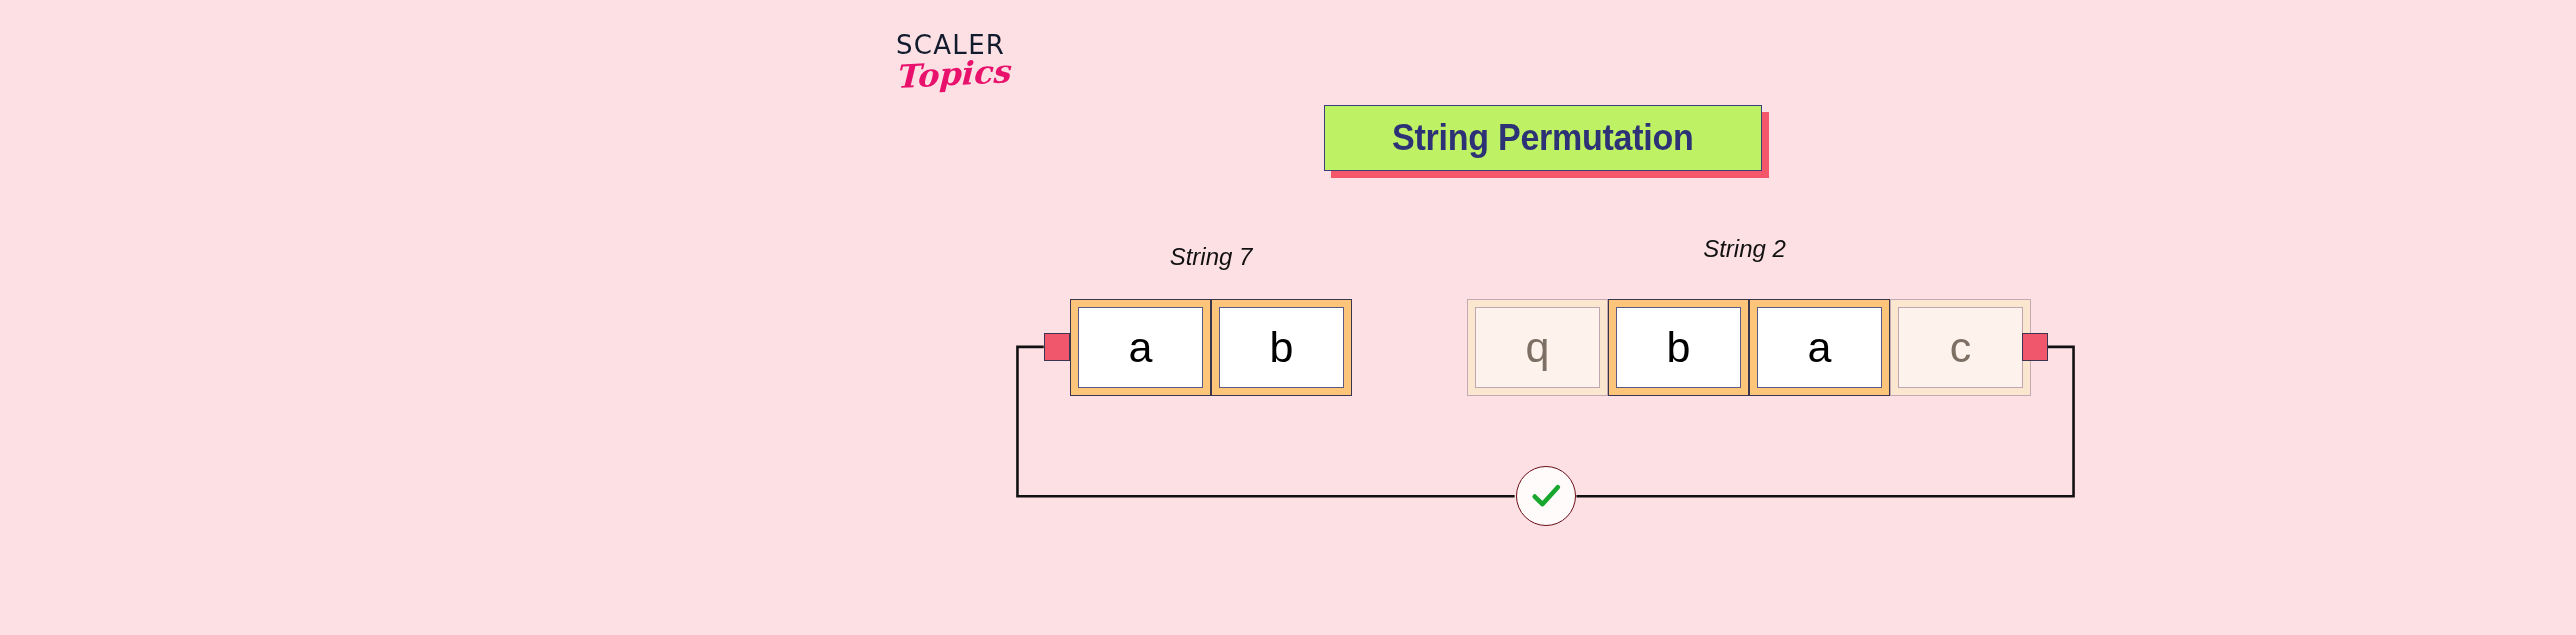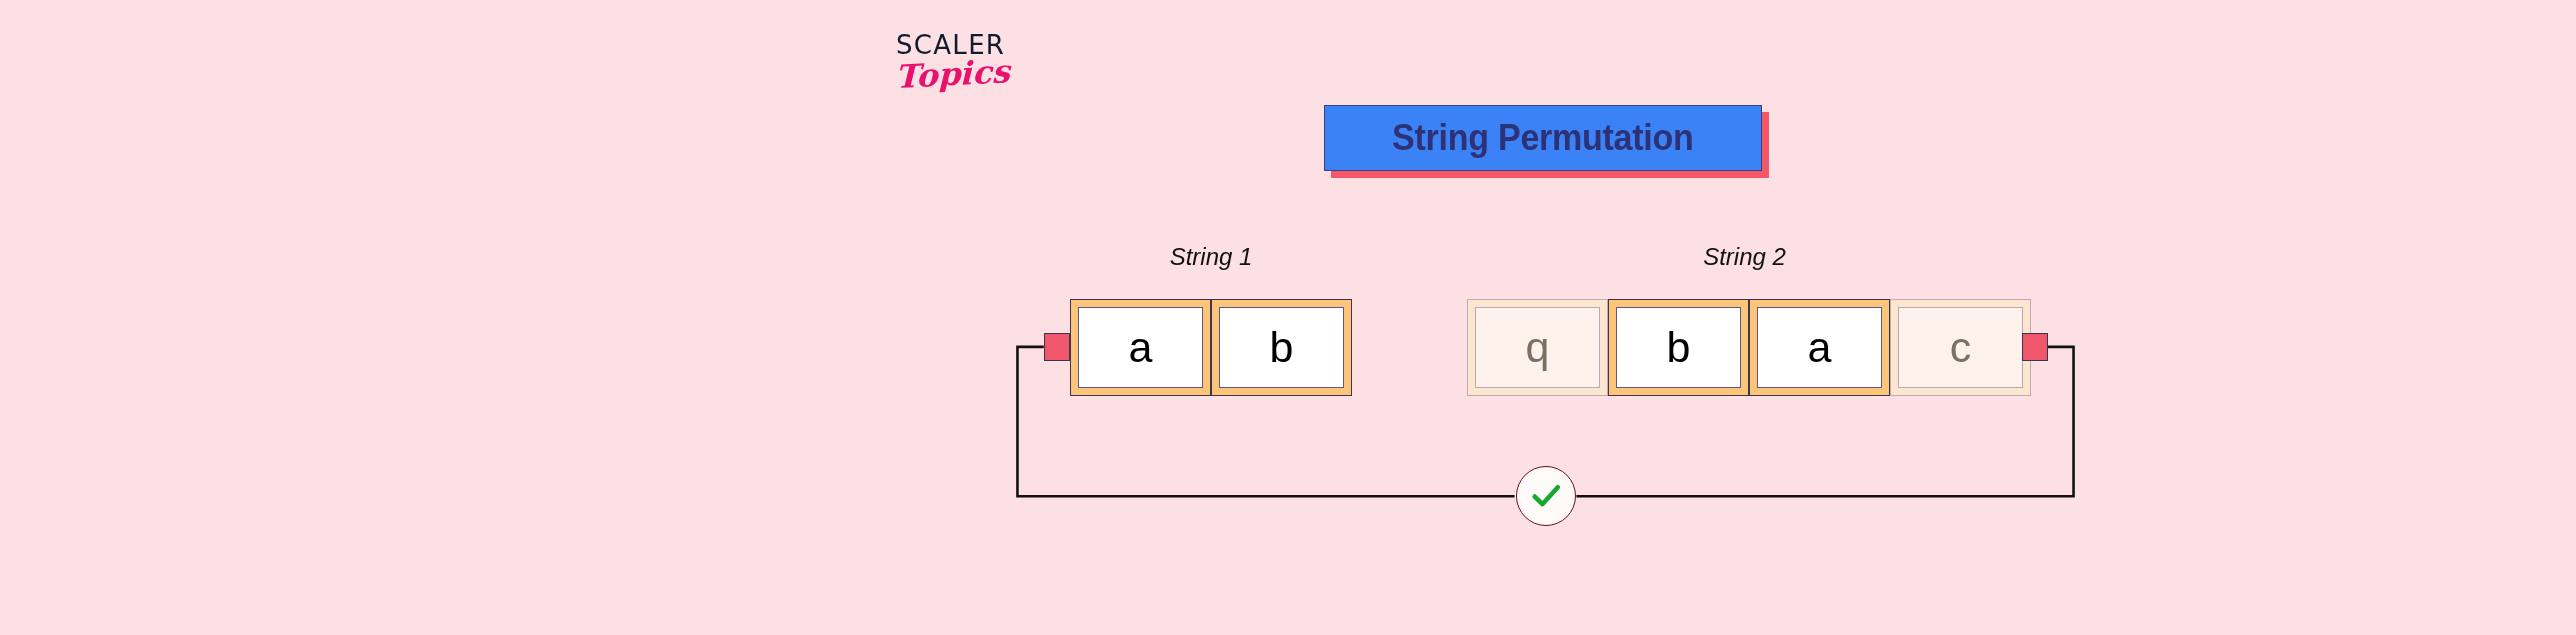--- a/index.html
+++ b/index.html
@@ -67,21 +67,21 @@
     width: 438px;
     height: 66px;
     background: #f4566a;
   }
   .title-plate {
     position: absolute;
     left: 0;
     top: 0;
     width: 438px;
     height: 66px;
-    background: #3b82f6;
+    background: #bef264;
     border: 1.5px solid #3a3f7d;
     box-sizing: border-box;
     display: flex;
     align-items: center;
     justify-content: center;
   }
   .title-text {
     font-family: "Liberation Sans Narrow", "Liberation Sans", sans-serif;
     font-weight: 700;
     font-size: 37px;
@@ -95,21 +95,21 @@
   .strip-label {
     position: absolute;
     font-family: "Liberation Sans", sans-serif;
     font-style: italic;
     font-size: 24px;
     color: #111111;
     white-space: nowrap;
     text-align: center;
   }
   #label-s1 { left: 1070px; top: 243px; width: 282px; }
-  #label-s2 { left: 1467px; top: 243px; width: 555px; }
+  #label-s2 { left: 1467px; top: 235px; width: 555px; }
 
   
   .strip {
     position: absolute;
     top: 299px;
     height: 97px;
     display: flex;
     box-sizing: border-box;
   }
   #strip-1 { left: 1070px; }
@@ -222,21 +222,21 @@
     <div class="brand-topics">Topics</div>
   </div>
 
   <div class="title-wrap">
     <div class="title-shadow"></div>
     <div class="title-plate">
       <span class="title-text">String Permutation</span>
     </div>
   </div>
 
-  <div class="strip-label" id="label-s1">String 1</div>
+  <div class="strip-label" id="label-s1">String 7</div>
   <div class="strip-label" id="label-s2">String 2</div>
 
   <div class="strip" id="strip-1">
     <div class="cell active">
       <div class="cell-inner">
         <span class="cell-letter">a</span>
       </div>
     </div>
     <div class="cell active">
       <div class="cell-inner">

